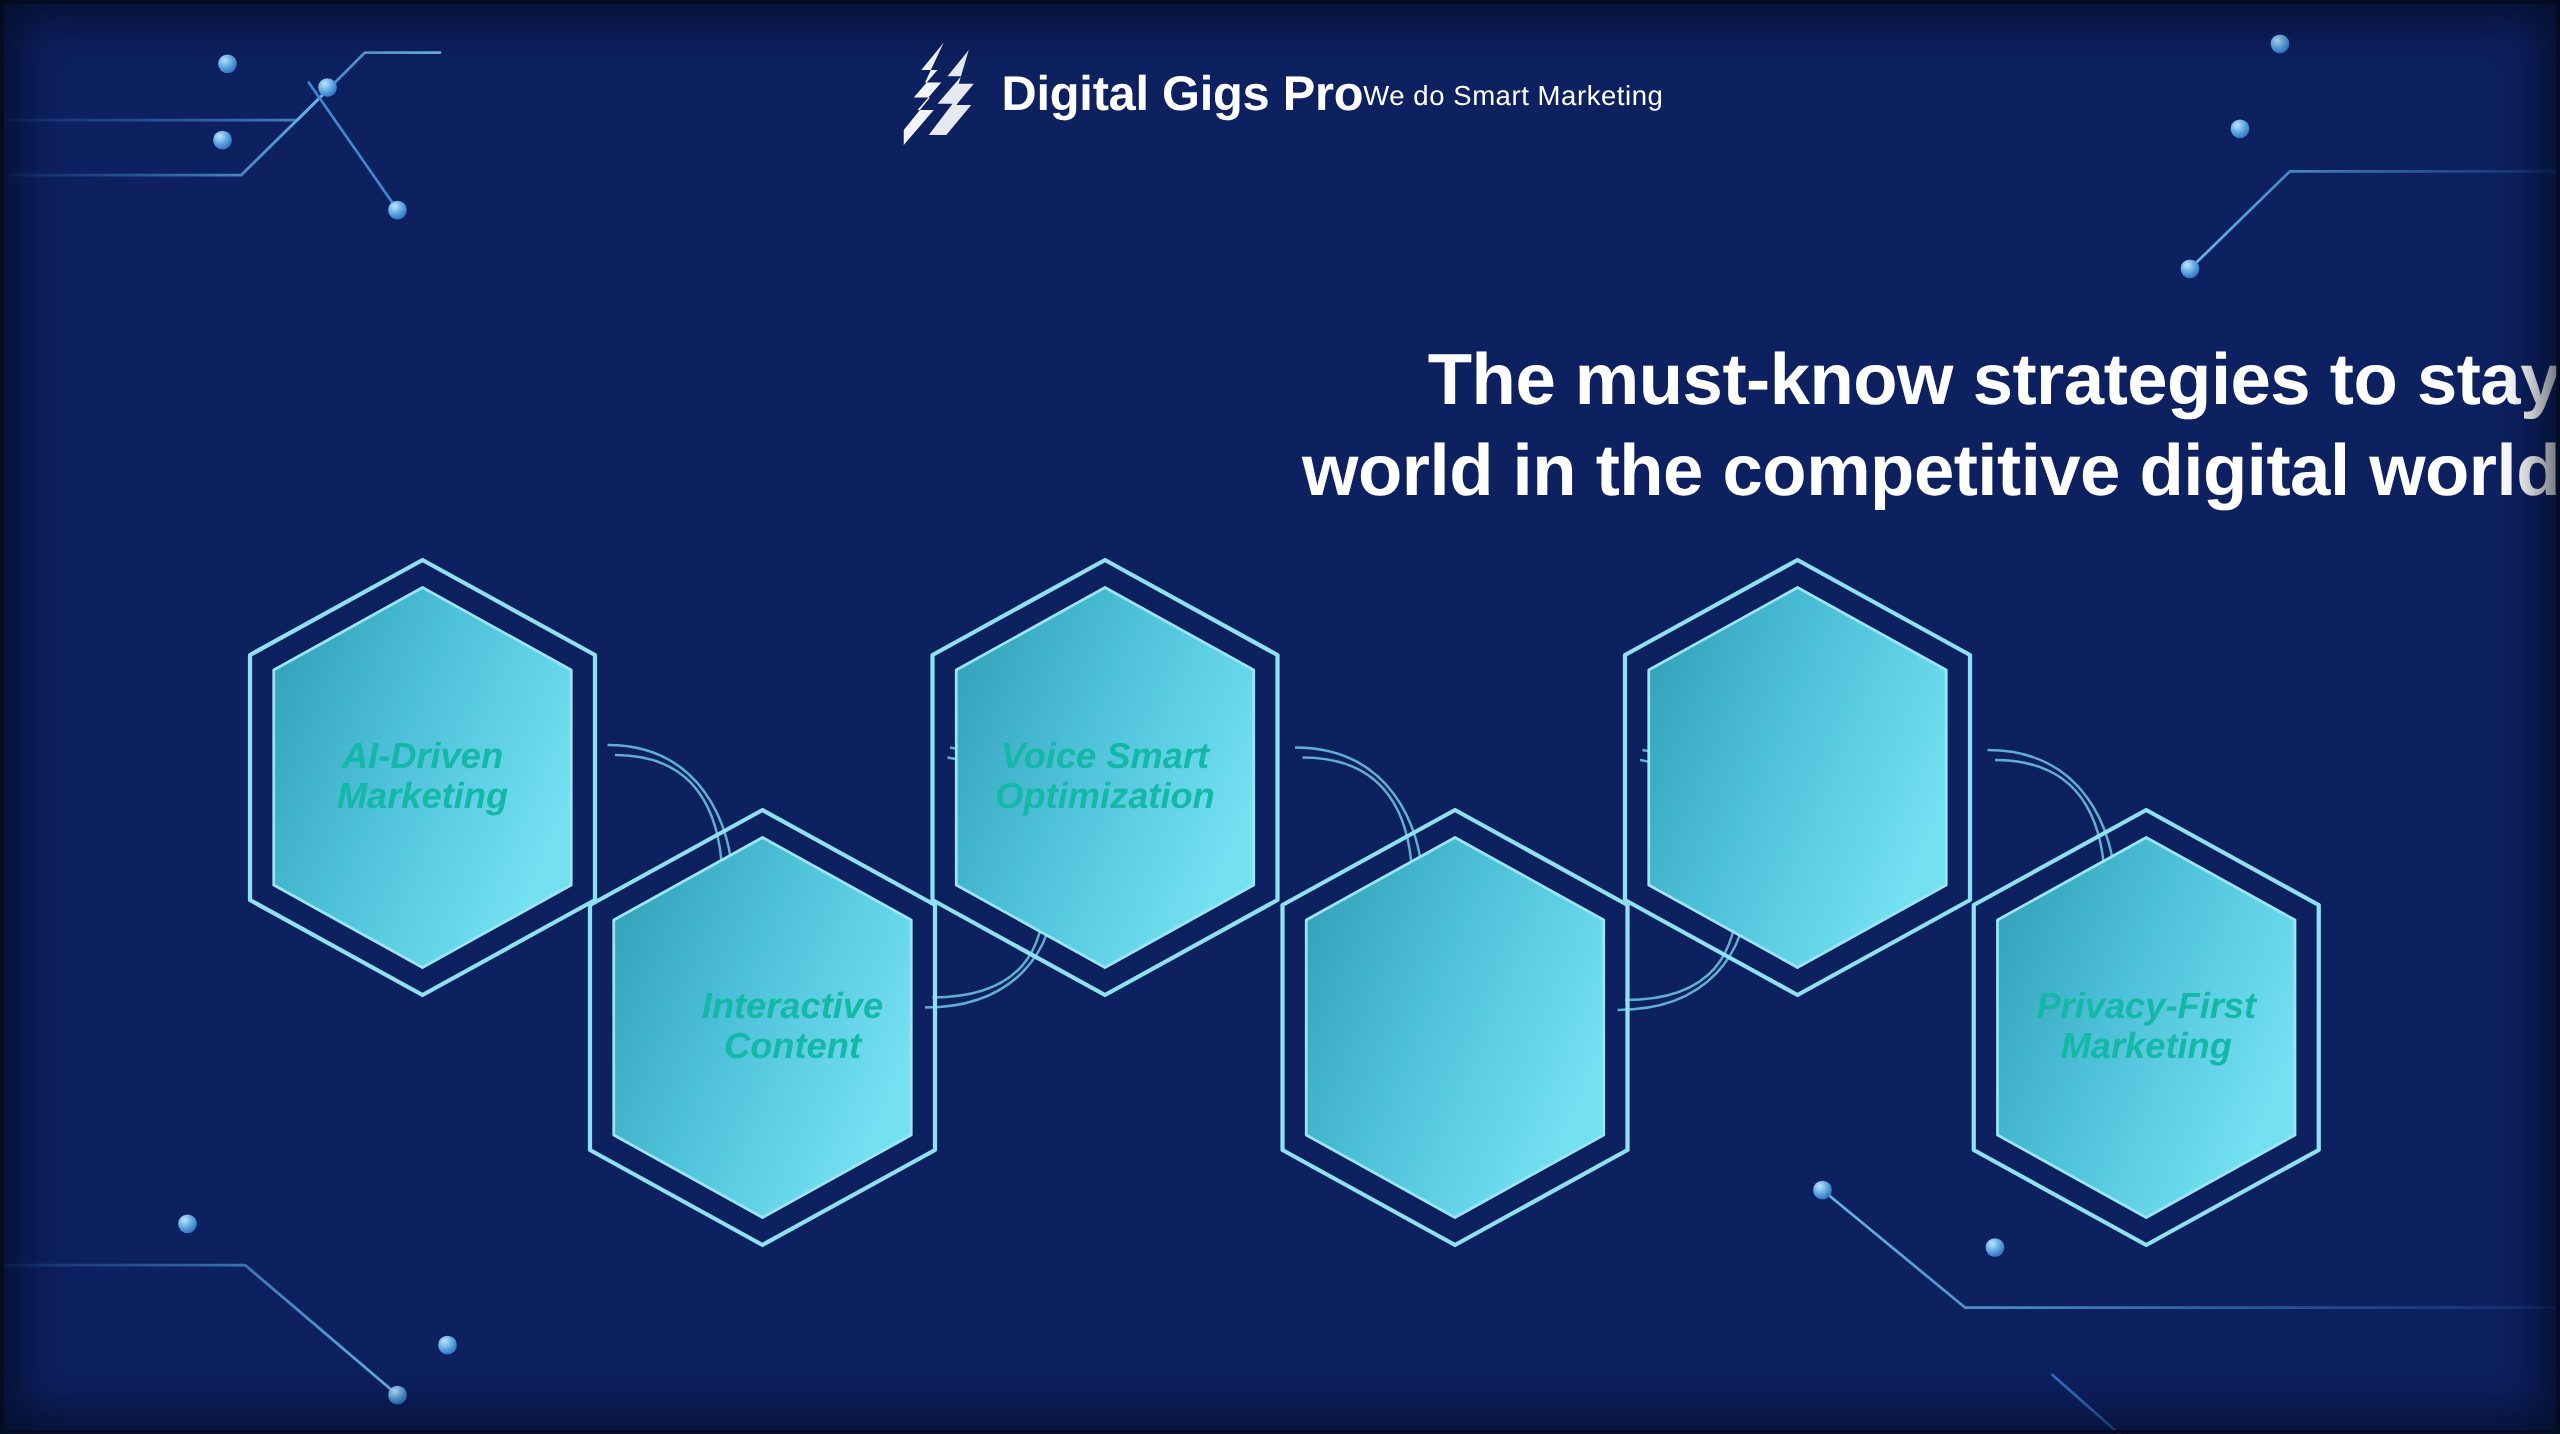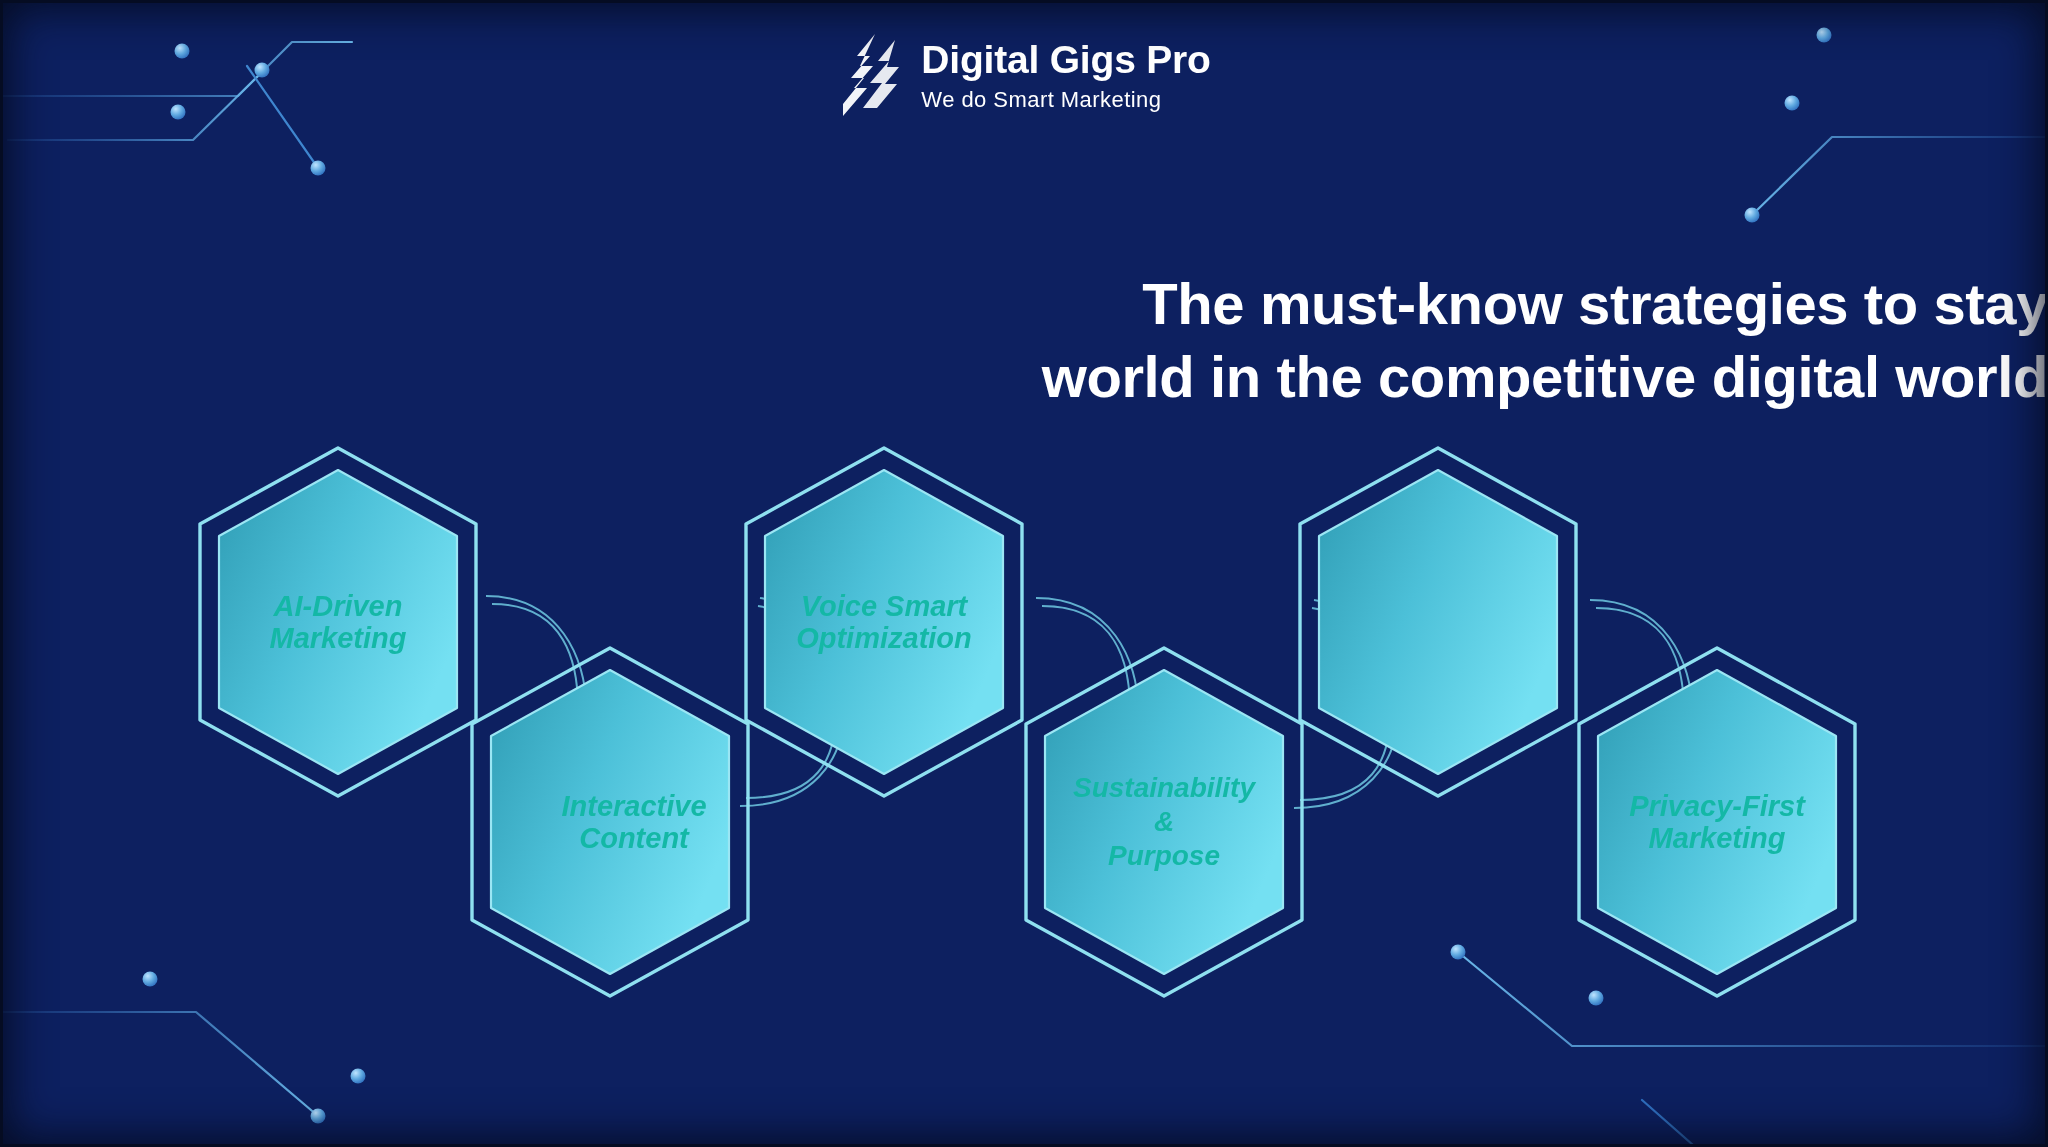--- a/index.html
+++ b/index.html
@@ -19,21 +19,21 @@
   
   #circuit{position:absolute;inset:0;z-index:1;}
 
   
   #header{
     position:absolute;left:0;right:0;top:34px;z-index:20;
     display:flex;flex-direction:column;align-items:center;
   }
   .logo-row{display:flex;align-items:center;gap:22px;}
   .logo-mark{width:62px;height:82px;flex:none;}
-  .logo-text{display:flex;flex-direction:column;align-items:flex-start;}
+  .logo-text{display:flex;flex-direction:row;align-items:flex-start;}
   .brand{
     color:#ffffff;font-size:39px;font-weight:700;letter-spacing:-.2px;line-height:1;
     font-family:"Liberation Sans",sans-serif;
   }
   .tagline{
     color:#ffffff;font-size:22px;font-weight:400;letter-spacing:.45px;
     margin-top:10px;line-height:1;font-family:"Liberation Sans",sans-serif;
   }
 
   
@@ -198,24 +198,19 @@
     <span class="ln">Marketing</span>
   </div>
   <div class="hexlabel" style="left:610px;top:822px;padding-left:48px;">
     <span class="ln">Interactive</span>
     <span class="ln">Content</span>
   </div>
   <div class="hexlabel" style="left:884px;top:622px;width:260px;">
     <span class="ln">Voice Smart</span>
     <span class="ln">Optimization</span>
   </div>
-  <div class="hexlabel three" style="left:1164px;top:822px;width:266px;">
-    <span class="ln">Sustainability</span>
-    <span class="ln">&amp;</span>
-    <span class="ln">Purpose</span>
-  </div>
   <div class="hexlabel" style="left:1717px;top:822px;width:258px;">
     <span class="ln">Privacy-First</span>
     <span class="ln">Marketing</span>
   </div>
 
   <div id="vignette"></div>
 </div>
 
 </body></html>

